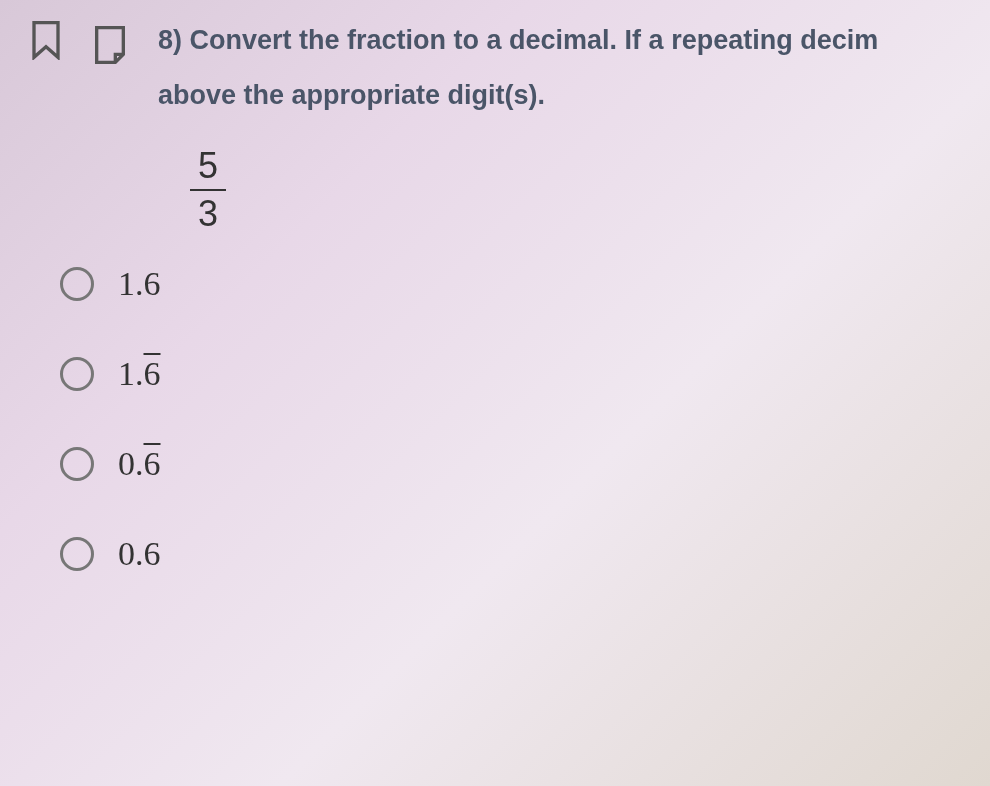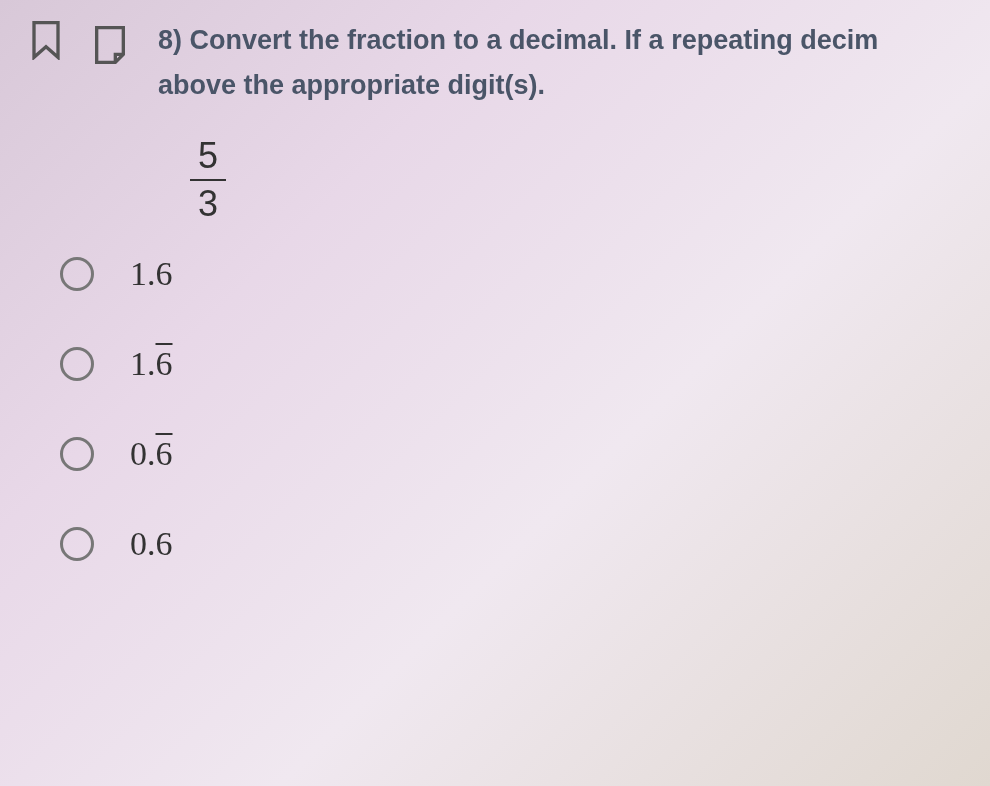--- a/index.html
+++ b/index.html
@@ -44,21 +44,21 @@
       color: #4a5568;
       font-weight: bold;
       font-size: 27px;
       line-height: 1.5;
     }
     .question-number {
       display: inline;
     }
     .line2 {
       display: block;
-      margin-top: 4px;
+      margin-top: 14px;
     }
     .fraction-block {
       margin-left: 160px;
       margin-top: 20px;
       margin-bottom: 30px;
     }
     .fraction {
       display: inline-block;
       text-align: center;
       color: #333;
@@ -72,21 +72,21 @@
     .frac-den {
       display: block;
       padding: 2px 8px 0 8px;
     }
     .options-block {
       margin-left: 30px;
     }
     .option-row {
       display: flex;
       align-items: center;
-      gap: 36px;
+      gap: 24px;
       margin-bottom: 52px;
     }
     .radio-circle {
       width: 34px;
       height: 34px;
       border: 3px solid #777;
       border-radius: 50%;
       flex-shrink: 0;
     }
     .option-text {

